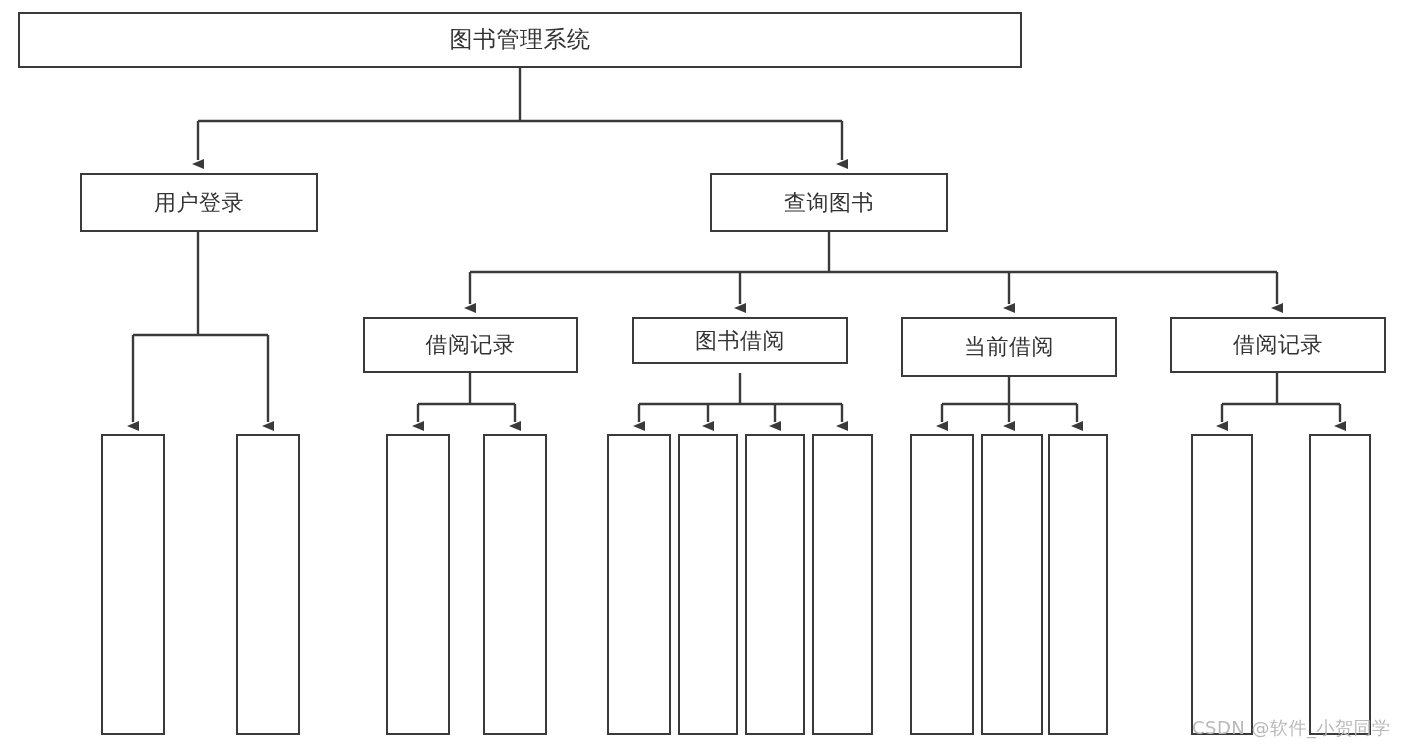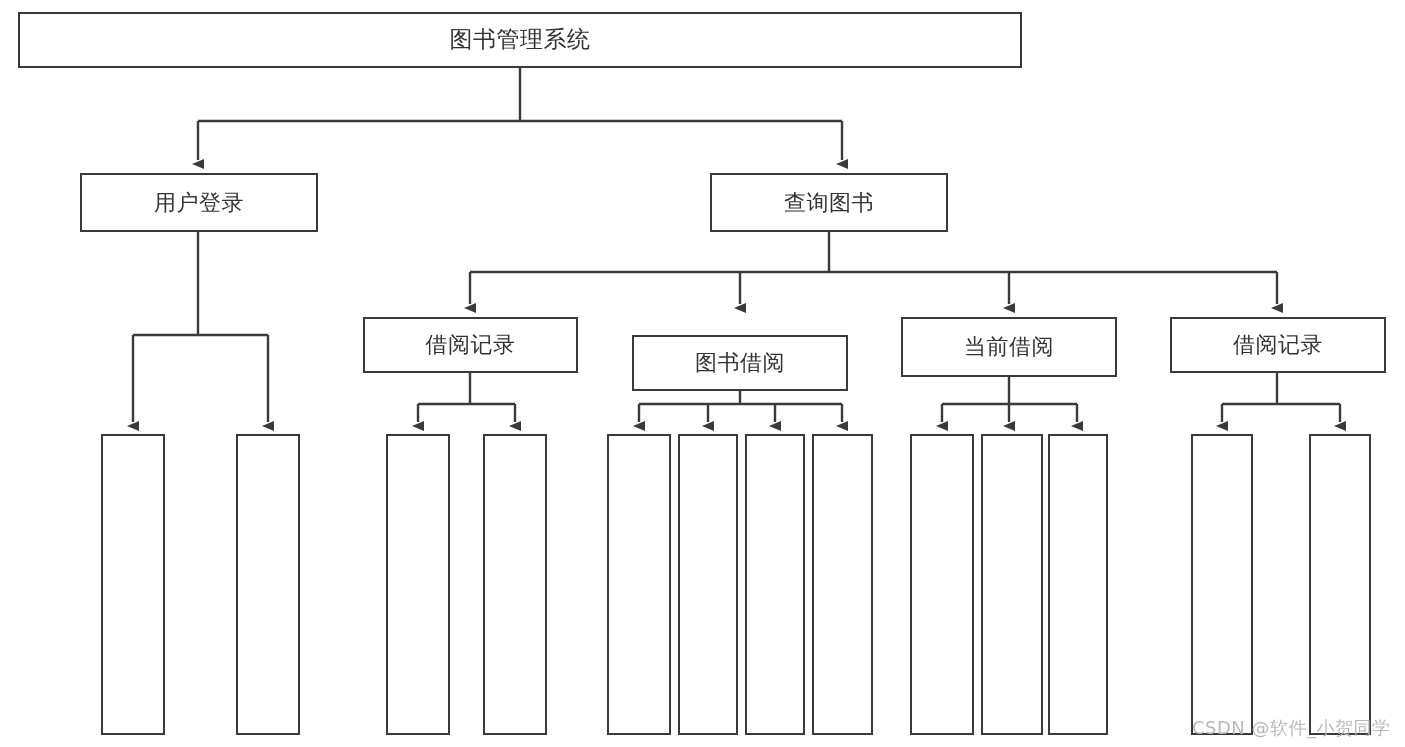--- a/index.html
+++ b/index.html
@@ -143,21 +143,21 @@
   </div>
 
   <div class="node horiz" style="left:710px; top:173px; width:238px; height:59px;">
     <span class="label">查询图书</span>
   </div>
 
   <div class="node horiz" style="left:363px; top:317px; width:215px; height:56px;">
     <span class="label">借阅记录</span>
   </div>
 
-  <div class="node horiz" style="left:632px; top:335px; width:216px; height:56px;">
+  <div class="node horiz" style="left:632px; top:317px; width:216px; height:47px;">
     <span class="label">图书借阅</span>
   </div>
 
   <div class="node horiz" style="left:901px; top:317px; width:216px; height:60px;">
     <span class="label">当前借阅</span>
   </div>
 
   <div class="node horiz" style="left:1170px; top:317px; width:216px; height:56px;">
     <span class="label">借阅记录</span>
   </div>

